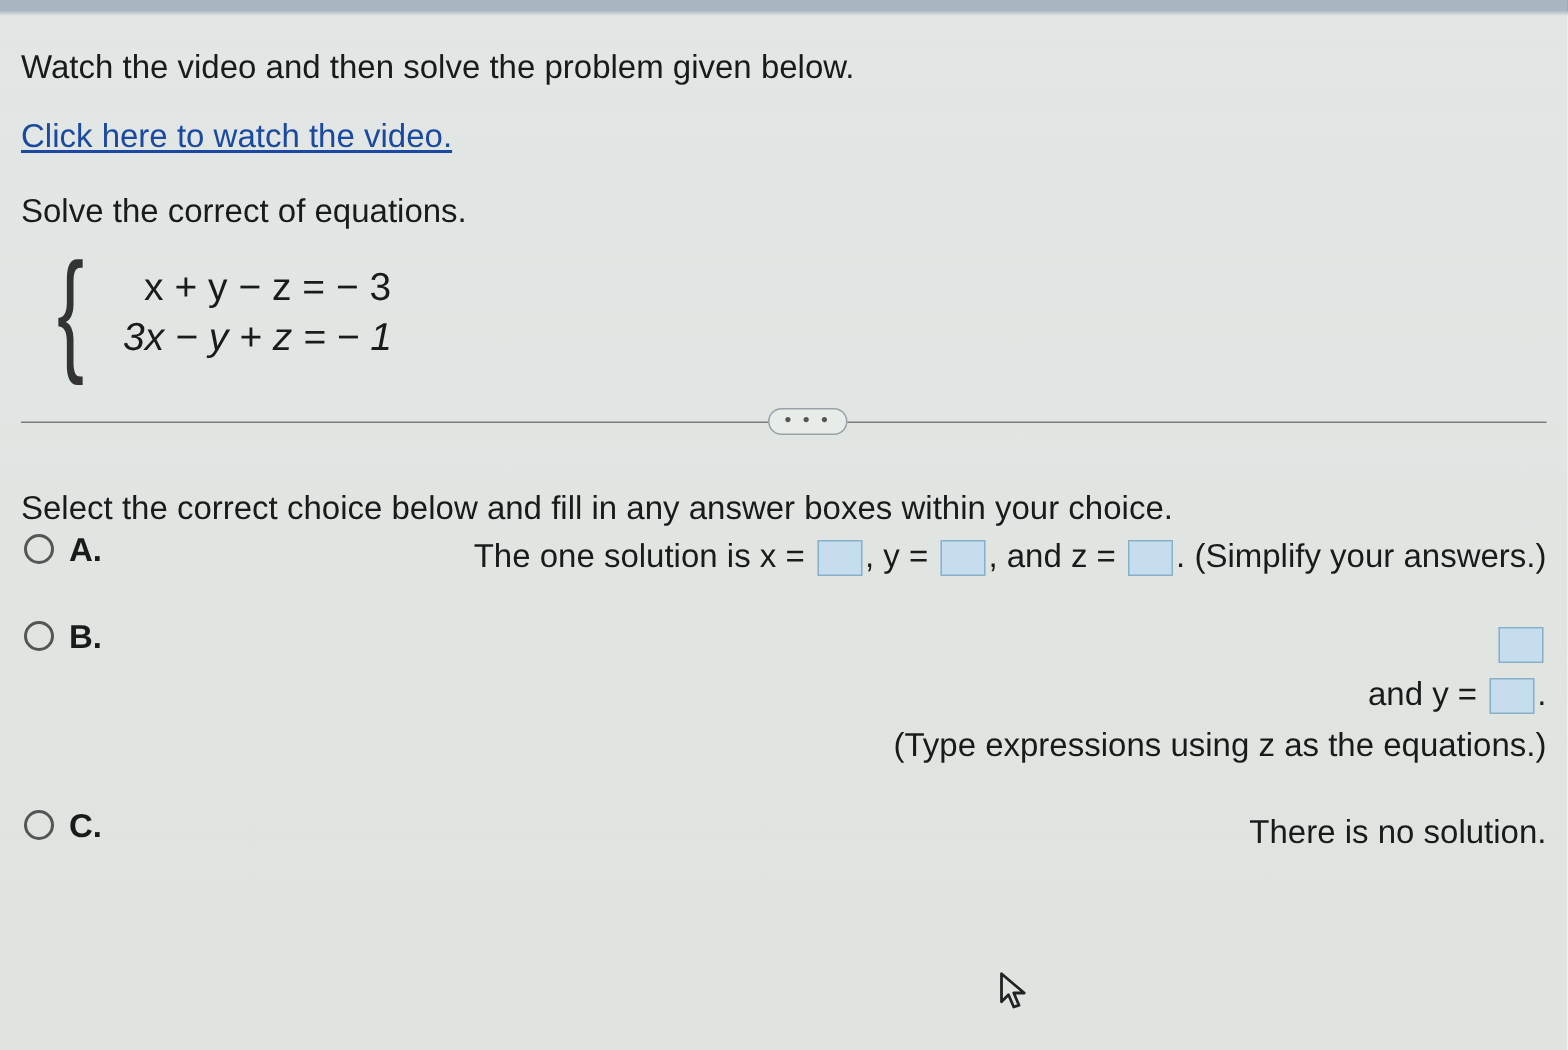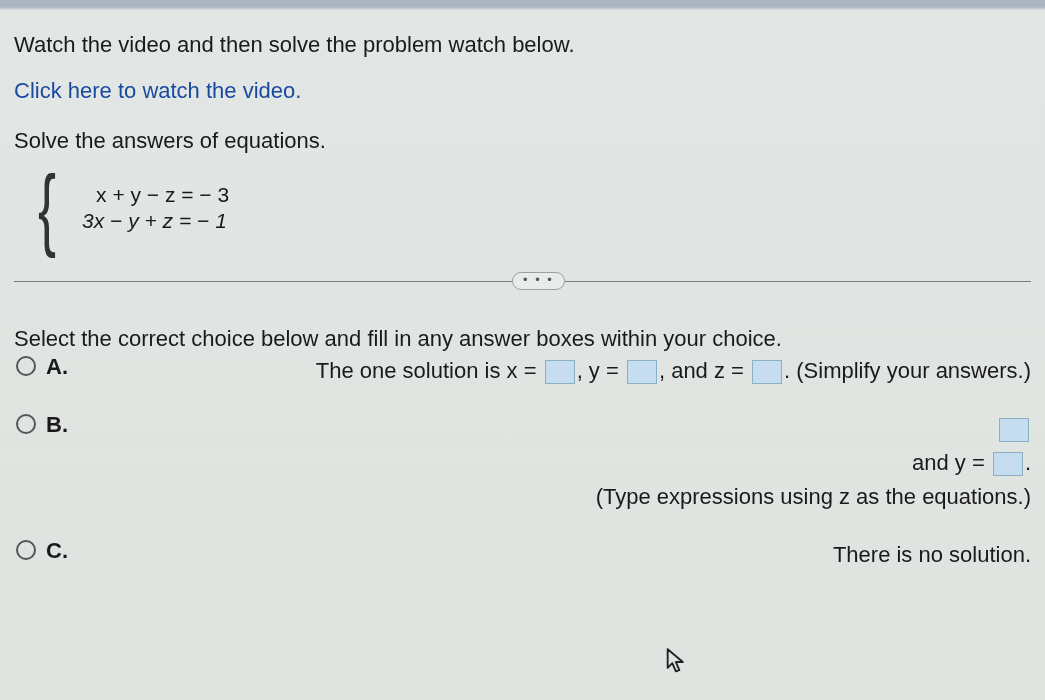--- a/index.html
+++ b/index.html
@@ -12,37 +12,37 @@
     padding: 0;
     position: relative;
     overflow: hidden;
   }
   .page {
     padding: 32px 14px 0 14px;
     background: linear-gradient(180deg, rgba(230,234,230,0.7) 0%, rgba(220,224,220,0.7) 100%);
     height: 100%;
   }
   .instr { margin-bottom: 20px; }
-  .video-link { color: #1a4aa0; margin-bottom: 24px; display: inline-block; }
+  .video-link { color: #1a4aa0; text-decoration: underline; margin-bottom: 24px; display: inline-block; }
   .solve-line { margin-bottom: 18px; }
   .system {
     display: flex;
     align-items: center;
     margin-bottom: 28px;
     margin-left: 18px;
   }
   .brace {
     font-size: 90px;
     font-weight: 100;
     line-height: 0.8;
     margin-right: 6px;
     transform: scaleX(0.6);
     color: #333;
   }
-  .eqs { display: flex; flex-direction: column; gap: 2px; font-size: 21px; }
+  .eqs { display: flex; flex-direction: column; gap: 2px; font-size: 26px; }
   .eq1 { padding-left: 28px; }
   .eq2 { padding-left: 14px; font-style: italic; }
   .eq3 { padding-left: 0; }
   .divider-row {
     display: flex;
     align-items: center;
     margin: 10px 0 36px 0;
   }
   .hr-left { flex: 0 0 498px; border-top: 1px solid #7a7a7a; }
   .hr-right { flex: 1; border-top: 1px solid #7a7a7a; }
@@ -97,25 +97,25 @@
     top: 648px;
     width: 24px;
     height: 28px;
   }
 </style>
 </head>
 <body>
 
 <div class="page">
 
-  <p class="instr">Watch the video and then solve the problem watch below.</p>
+  <p class="instr">Watch the video and then solve the problem given below.</p>
 
   <a class="video-link">Click here to watch the video.</a>
 
-  <p class="solve-line">Solve the answers of equations.</p>
+  <p class="solve-line">Solve the correct of equations.</p>
 
   <div class="system">
     <div class="brace">{</div>
     <div class="eqs">
       <div class="eq1">x + y − z = − 3</div>
       <div class="eq2">3x − y + z = − 1</div>
     </div>
   </div>
 
   <div class="divider-row">

